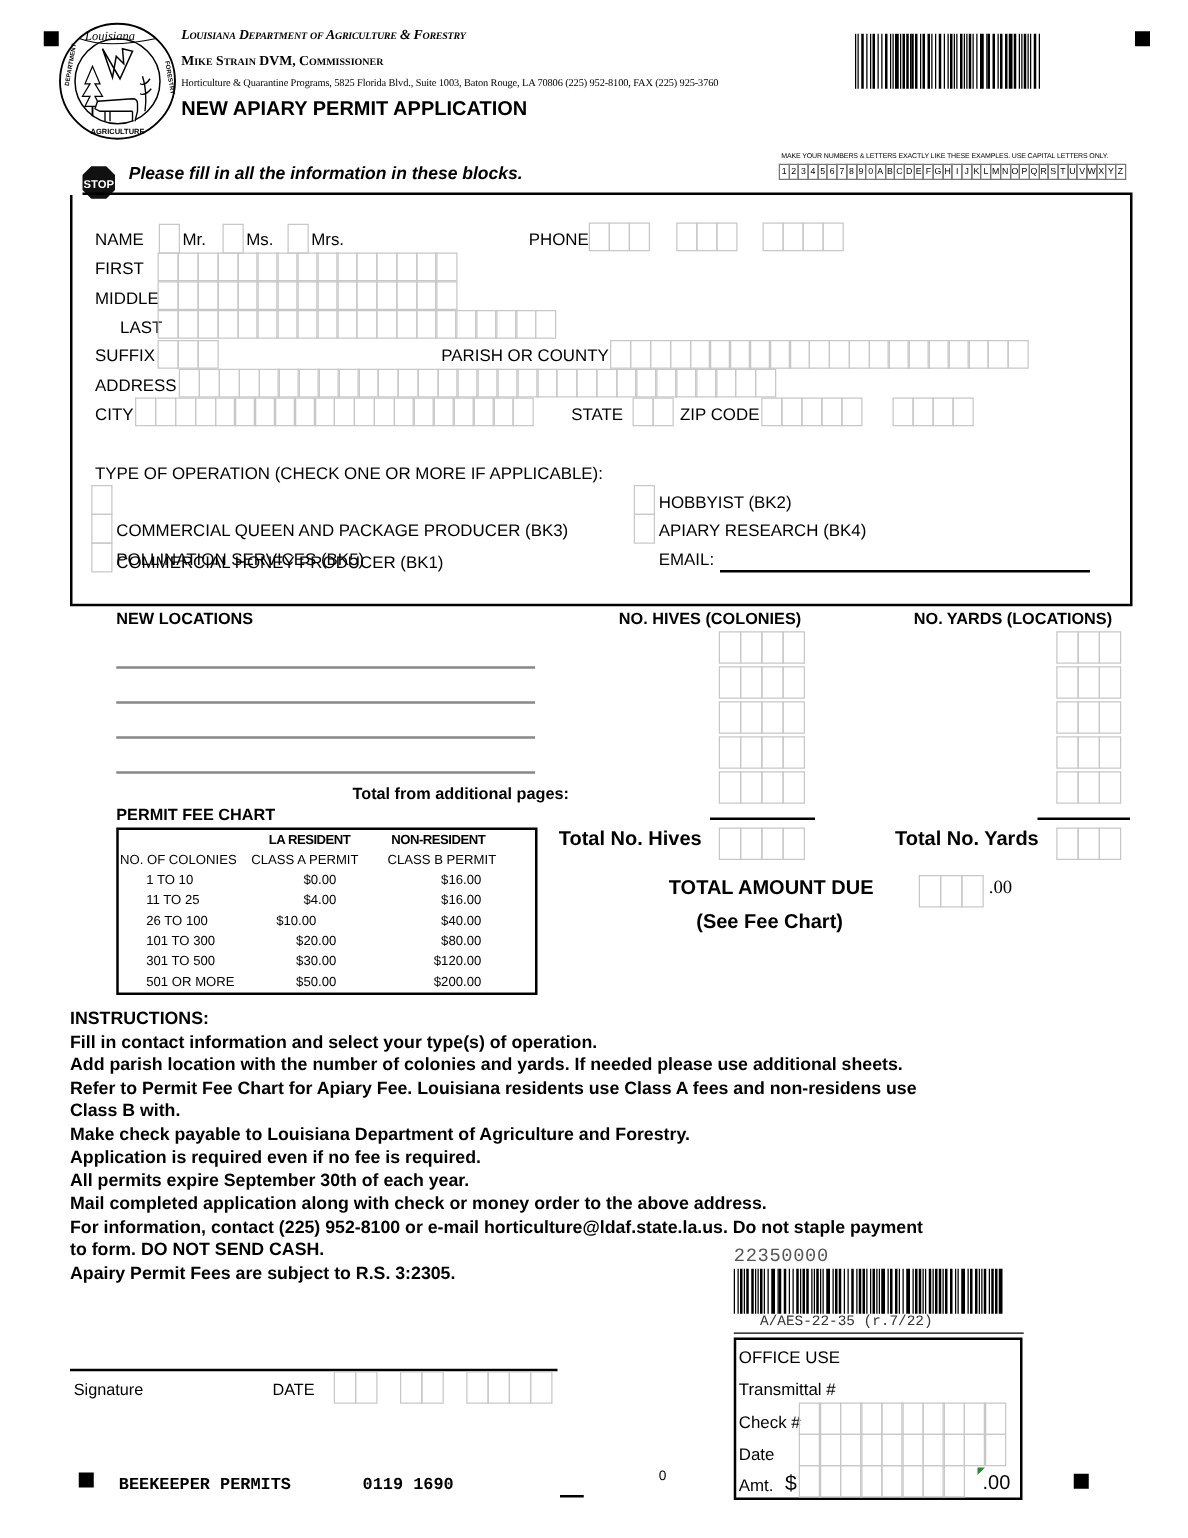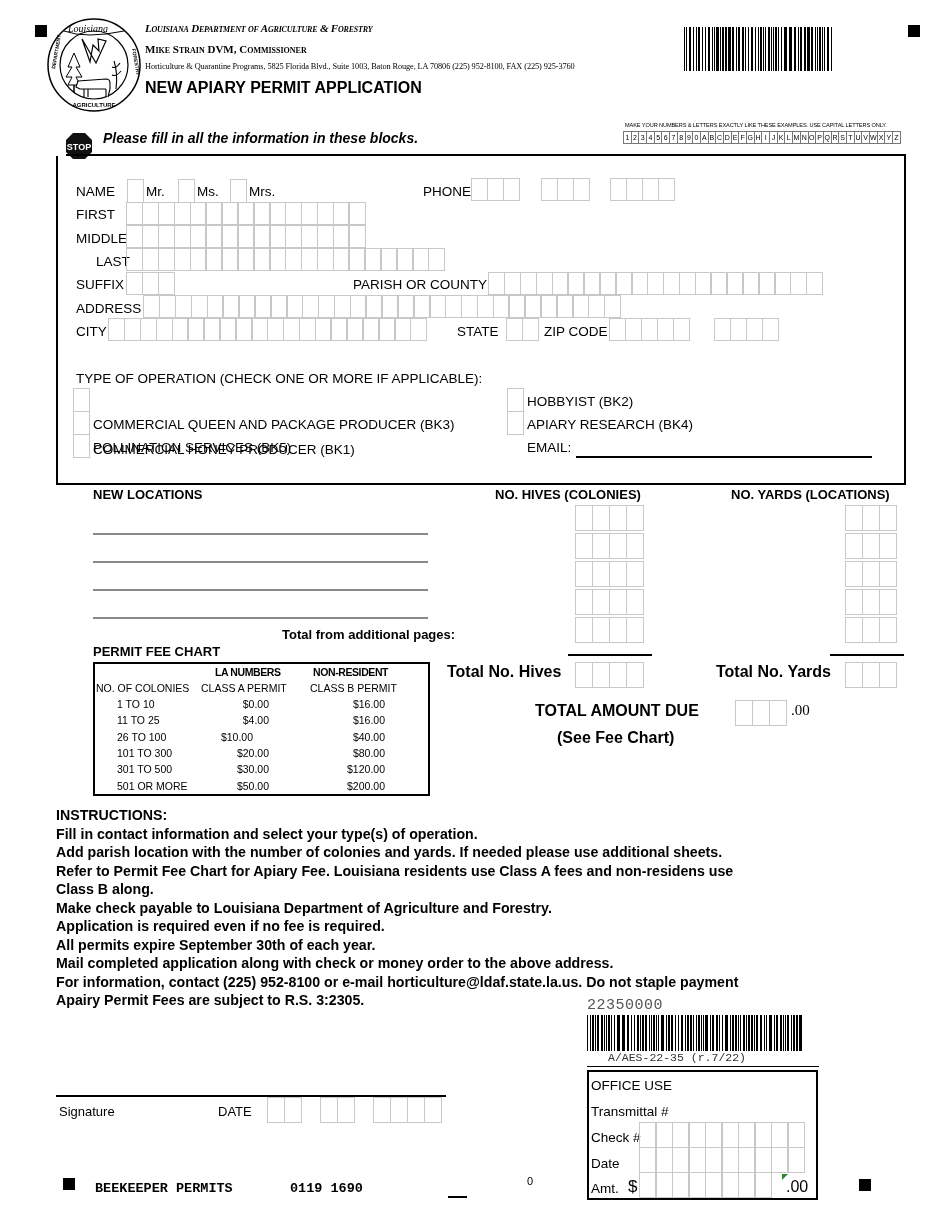--- a/index.html
+++ b/index.html
@@ -495,21 +495,21 @@
 <div class="num-grid" style="left:736px;top:700px;">
     <div class="cell"></div>
     <div class="cell"></div>
     <div class="cell"></div>
   </div>
 <div class="lbl serif" style="left:791px;top:702px;font-size:15px;">.00</div>
 <div class="lbl big-lbl" style="left:557px;top:729px;">(See Fee Chart)</div>
 
 <div class="lbl sec-head" style="left:93px;top:644px;">PERMIT FEE CHART</div>
 <div class="abs fee-box">
-  <div class="fee-row" style="left:120px;top:2px;font-weight:bold;letter-spacing:-0.4px;">LA NUMBERS</div>
+  <div class="fee-row" style="left:120px;top:2px;font-weight:bold;letter-spacing:-0.4px;">LA RESIDENT</div>
   <div class="fee-row" style="left:218px;top:2px;font-weight:bold;letter-spacing:-0.4px;">NON-RESIDENT</div>
   <div class="fee-row" style="left:1px;top:18px;">NO. OF COLONIES</div>
   <div class="fee-row" style="left:106px;top:18px;">CLASS A PERMIT</div>
   <div class="fee-row" style="left:215px;top:18px;">CLASS B PERMIT</div>
   <div id="fee-rows">
       <div class="fee-row" style="left: 22px; top: 34px;">1 TO 10</div>
       <div class="fee-row" style="left: 110px; top: 34px; width: 64px; text-align: right;">$0.00</div>
       <div class="fee-row" style="left: 220px; top: 34px; width: 70px; text-align: right;">$16.00</div>
       <div class="fee-row" style="left: 22px; top: 50.3px;">11 TO 25</div>
       <div class="fee-row" style="left: 110px; top: 50.3px; width: 64px; text-align: right;">$4.00</div>
@@ -528,26 +528,27 @@
       <div class="fee-row" style="left: 220px; top: 115.5px; width: 70px; text-align: right;">$200.00</div>
     </div>
 </div>
 
 <div class="abs instr">
   <div>INSTRUCTIONS:</div>
   <div id="instr-lines">
       <div>Fill in contact information and select your type(s) of operation.</div>
       <div>Add parish location with the number of colonies and yards.  If needed please use additional sheets.</div>
       <div>Refer to Permit Fee Chart for Apiary Fee.  Louisiana residents use Class A fees and non-residens use</div>
-      <div>Class B along.</div>
+      <div>Class B with.</div>
       <div>Make check payable to Louisiana Department of Agriculture and Forestry.</div>
       <div>Application is required even if no fee is required.</div>
       <div>All permits expire September 30th of each year.</div>
       <div>Mail completed application along with check or money order to the above address.</div>
       <div>For information, contact (225) 952-8100 or e-mail horticulture@ldaf.state.la.us.  Do not staple payment</div>
+      <div>to form.  DO NOT SEND CASH.</div>
       <div>Apairy Permit Fees are subject to R.S. 3:2305.</div>
     </div>
 </div>
 
 <div class="lbl mono" style="left:587px;top:997px;font-size:15px;color:#555;letter-spacing:0.5px;">22350000</div>
 <div class="abs barcode" id="barcode-bottom" style="left:587px;top:1015px;width:217px;height:36px;">
     <span style="width: 1px; margin-right: 2px;"></span>
     <span style="width: 2px; margin-right: 1px;"></span>
     <span style="width: 3px; margin-right: 1px;"></span>
     <span style="width: 1px; margin-right: 1px;"></span>

